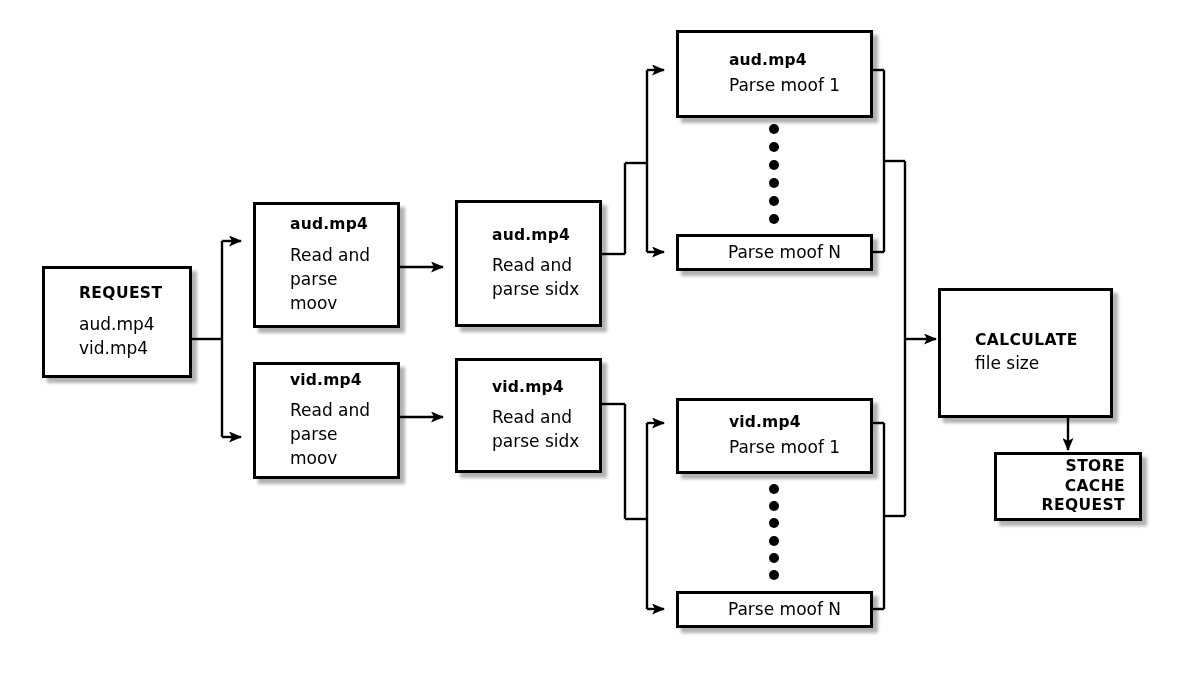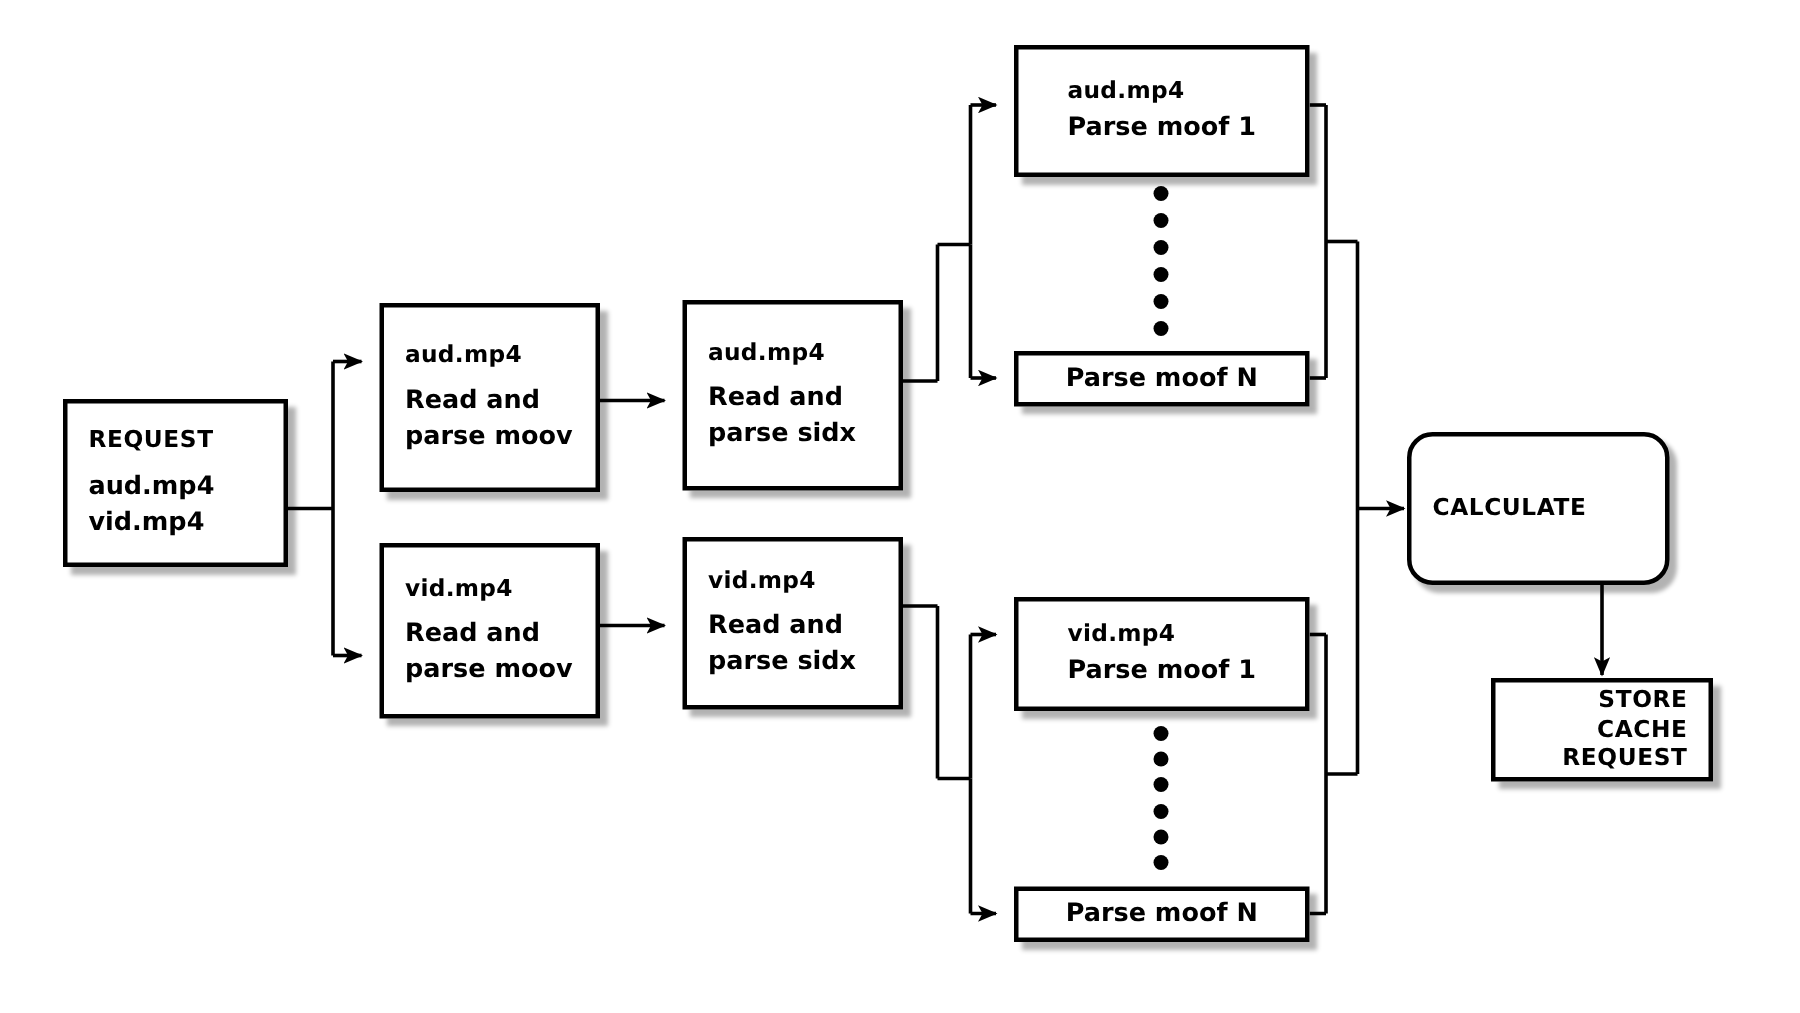--- a/index.html
+++ b/index.html
@@ -28,36 +28,37 @@
   .node {
     position: absolute;
     box-sizing: border-box;
     background: #ffffff;
     border: 3px solid #000000;
     box-shadow: 5px 5px 3px rgba(0,0,0,0.30);
     display: flex;
     flex-direction: column;
     justify-content: center;
     color: #000000;
+    padding-left: 20px;
   }
   .node .pad {
     padding: 0 14px;
   }
   .title {
     font-weight: bold;
     font-size: 15.5px;
     line-height: 1.2;
     letter-spacing: 0.2px;
     margin-bottom: 9px;
   }
   .title.nogap { margin-bottom: 4px; }
   .body-line {
     font-size: 17px;
     line-height: 1.42;
-    font-weight: 700;
+    font-weight: 400;
   }
   .heading {
     font-weight: bold;
     font-size: 15.5px;
     letter-spacing: 0.4px;
     line-height: 1.25;
   }
   .centered {
     align-items: center;
     justify-content: center;
@@ -221,23 +222,24 @@
       <div class="dot"></div>
       <div class="dot"></div>
       <div class="dot"></div>
       <div class="dot"></div>
     </div>
 
   <div class="node centered" style="left:676px; top:591px; width:197px; height:37px;">
     <div class="body-line">Parse moof N</div>
   </div>
 
-  <div class="node" style="left:938px; top:288px; width:175px; height:102px;border-radius:17px;">
+  <div class="node" style="left:938px; top:288px; width:175px; height:130px;">
     <div class="pad">
       <div class="heading">CALCULATE</div>
+      <div class="body-line">file size</div>
     </div>
   </div>
 
   <div class="node" style="left:994px; top:452px; width:148px; height:69px;text-align:right;">
     <div class="pad">
       <div class="heading">STORE CACHE</div>
       <div class="heading">REQUEST</div>
     </div>
   </div>
 

